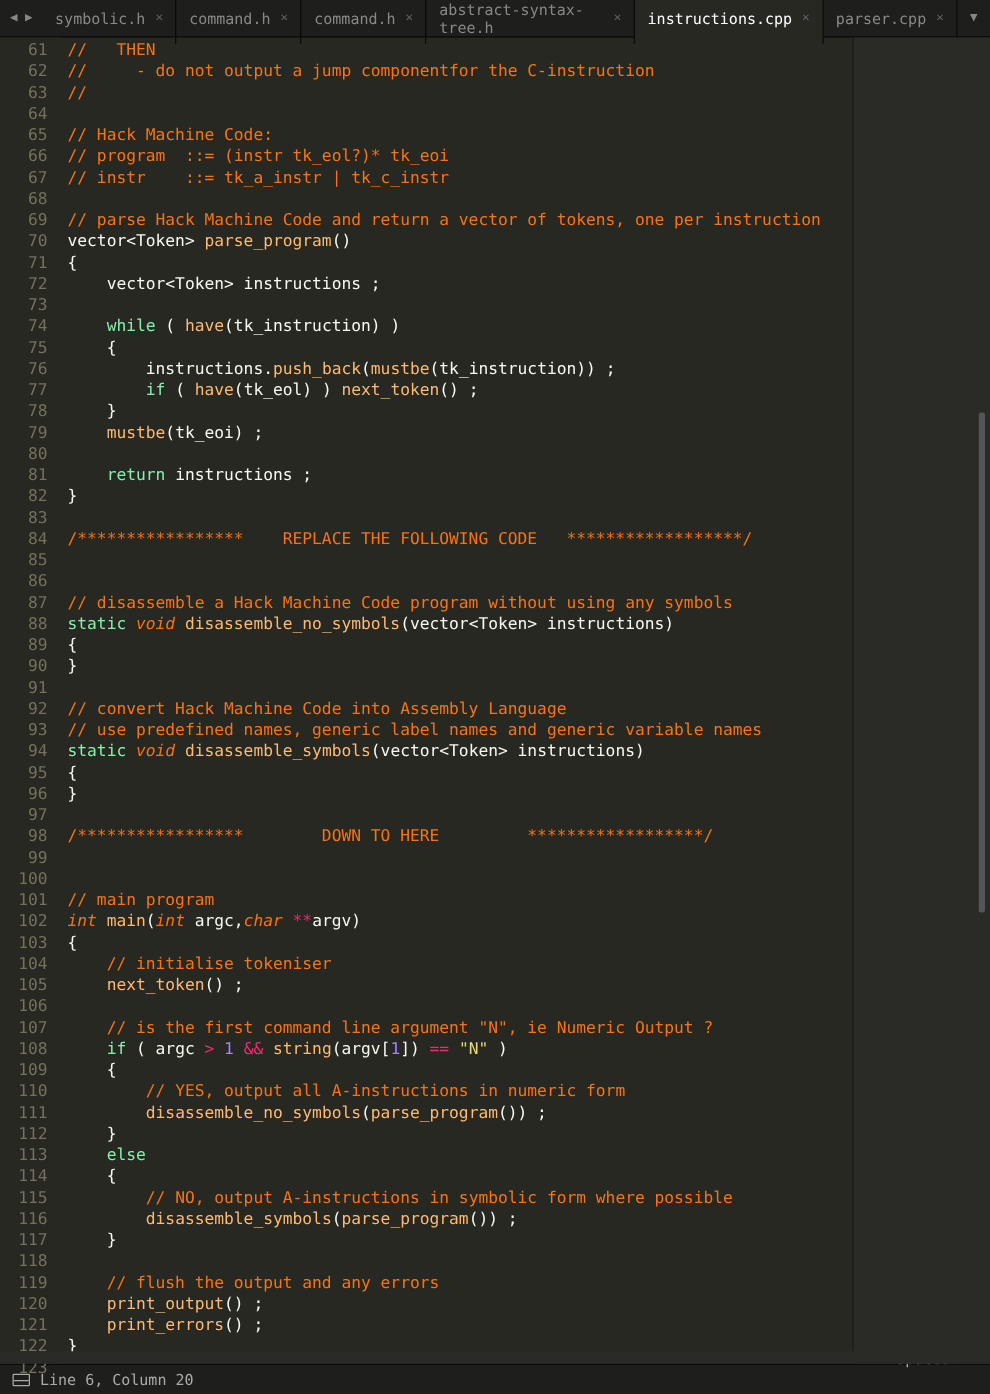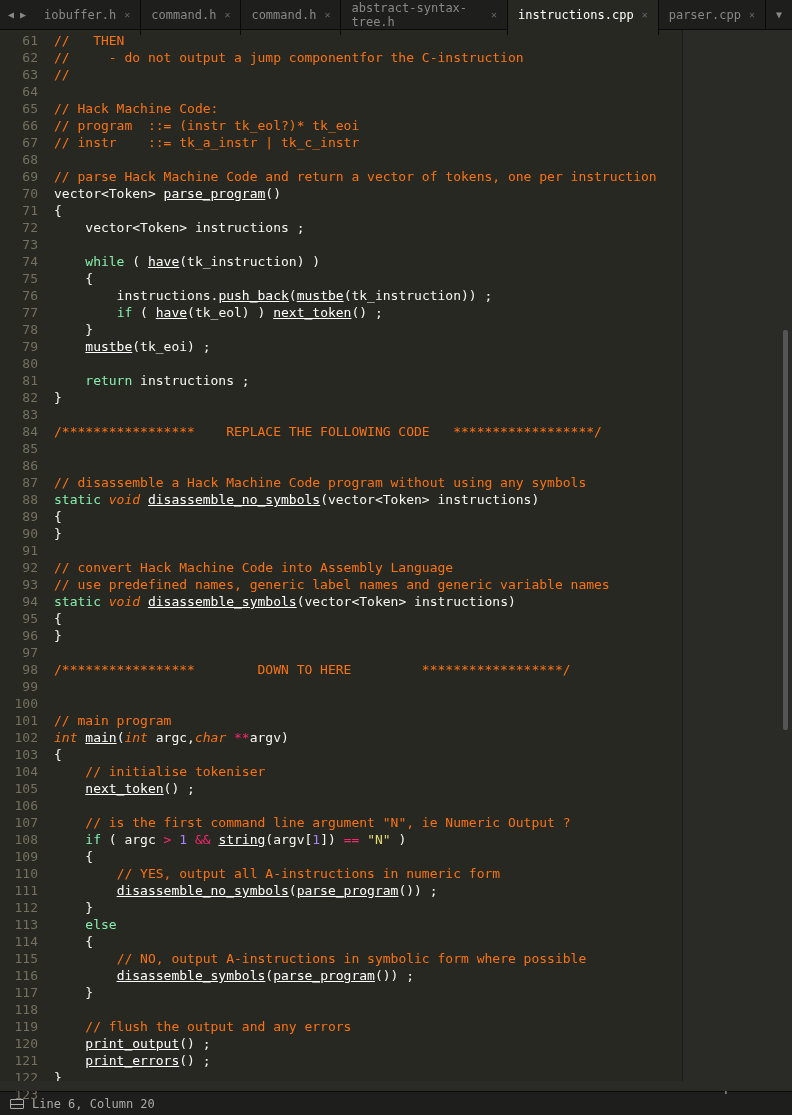--- a/index.html
+++ b/index.html
@@ -125,21 +125,21 @@
   content: '';
   position: absolute;
   bottom: 0;
   left: 0; right: 0;
   height: 3px;
   border-top: 1px solid #aaa;
 }
 .c-comment { color: #f97316; }
 .c-keyword { color: #86efac; }
 .c-type { color: #f97316; font-style: italic; }
-.c-func { color: #ffffff; text-decoration: underline; }
+.c-func { color: #fdba74; }
 .c-string { color: #e6db74; }
 .c-num { color: #ae81ff; }
 .c-op { color: #f92672; }
 .c-ident { color: #f8f8f2; }
 .horiz-scroll {
   position: absolute;
   bottom: 24px;
   left: 0;
   right: 0;
   height: 10px;
@@ -149,21 +149,21 @@
 </head>
 <body>
 
 <div class="tab-bar">
   <div class="tab-nav">
     <span class="tab-nav-arrow">◀</span>
     <span class="tab-nav-arrow">▶</span>
   </div>
   <div class="tabs" id="tabs">
       <div class="tab">
-        <span>iobuffer.h</span>
+        <span>symbolic.h</span>
         <span class="tab-close">✕</span>
       </div>
       <div class="tab">
         <span>command.h</span>
         <span class="tab-close">✕</span>
       </div>
       <div class="tab">
         <span>command.h</span>
         <span class="tab-close">✕</span>
       </div>

